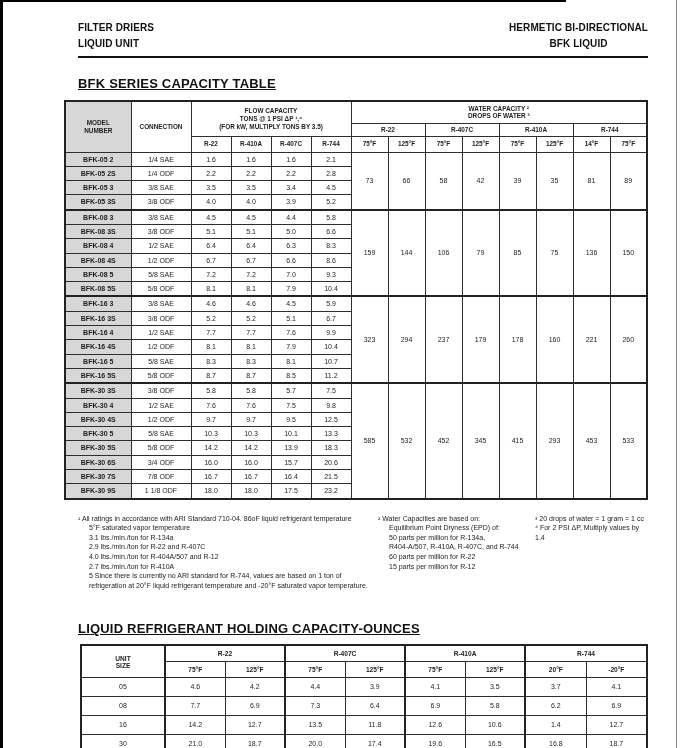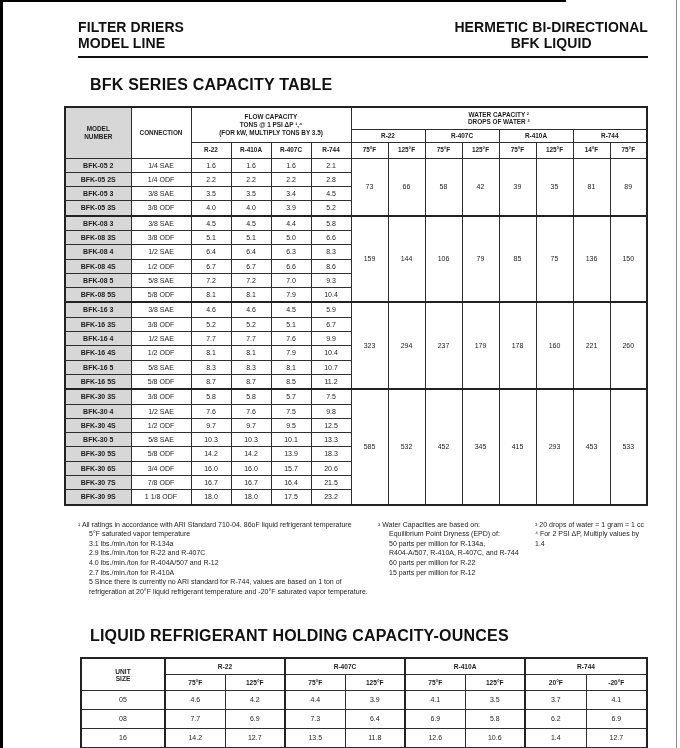--- a/index.html
+++ b/index.html
@@ -8,25 +8,25 @@
     width:680px; height:748px; background:#ffffff; overflow:hidden;
     font-family:"Liberation Sans", sans-serif; color:#1c1c1c; position:relative;
   }
   .edge-left  { position:absolute; left:0; top:0; width:3px; height:748px; background:#000; }
   .edge-top   { position:absolute; left:0; top:0; width:566px; height:2px; background:#000; }
   .edge-right { position:absolute; left:676px; top:0; width:1px; height:748px; background:#8d8d8d; }
 
   .content { position:absolute; left:78px; top:20px; width:570px; }
 
   .doc-header { display:flex; justify-content:space-between; font-weight:bold;
-    font-size:14px; line-height:15.5px; letter-spacing:0.1px; color:#111; }
+    font-size:10px; line-height:15.5px; letter-spacing:0.1px; color:#111; }
   .dh-right { text-align:center; }
   .rule { border-top:2px solid #111; margin-top:5px; }
 
-  .section-title { font-size:16px; font-weight:bold; letter-spacing:0.2px; margin:12px; color:#111; }
+  .section-title { font-size:13px; font-weight:bold; letter-spacing:0.2px; margin:0; color:#111;text-decoration:underline; }
   #cap-title { margin-top:18px; }
 
   table { border-collapse:collapse; table-layout:fixed; background:#fff; }
   th, td { border:1px solid #2e2e2e; text-align:center; vertical-align:middle; padding:0; overflow:hidden; }
 
   #capacity-table { margin-left:-14px; margin-top:9px; width:584px; border:2px solid #222; }
   #capacity-table th { font-size:6.4px; font-weight:bold; line-height:7.6px; }
   #capacity-table td { font-size:7px; height:13.3px; line-height:13.3px; }
   #capacity-table .hrow1 th { height:22px; }
   #capacity-table .hrow2 th { height:13px; }
@@ -53,21 +53,21 @@
 
 <div class="edge-left"></div>
 <div class="edge-top"></div>
 <div class="edge-right"></div>
 
 <div class="content">
 
   <div class="doc-header">
     <div class="dh-left">
       <div>FILTER DRIERS</div>
-      <div>MODEL LINE</div>
+      <div>LIQUID UNIT</div>
     </div>
     <div class="dh-right">
       <div>HERMETIC BI-DIRECTIONAL</div>
       <div>BFK LIQUID</div>
     </div>
   </div>
   <div class="rule"></div>
 
   <h2 class="section-title" id="cap-title">BFK SERIES CAPACITY TABLE</h2>
 

